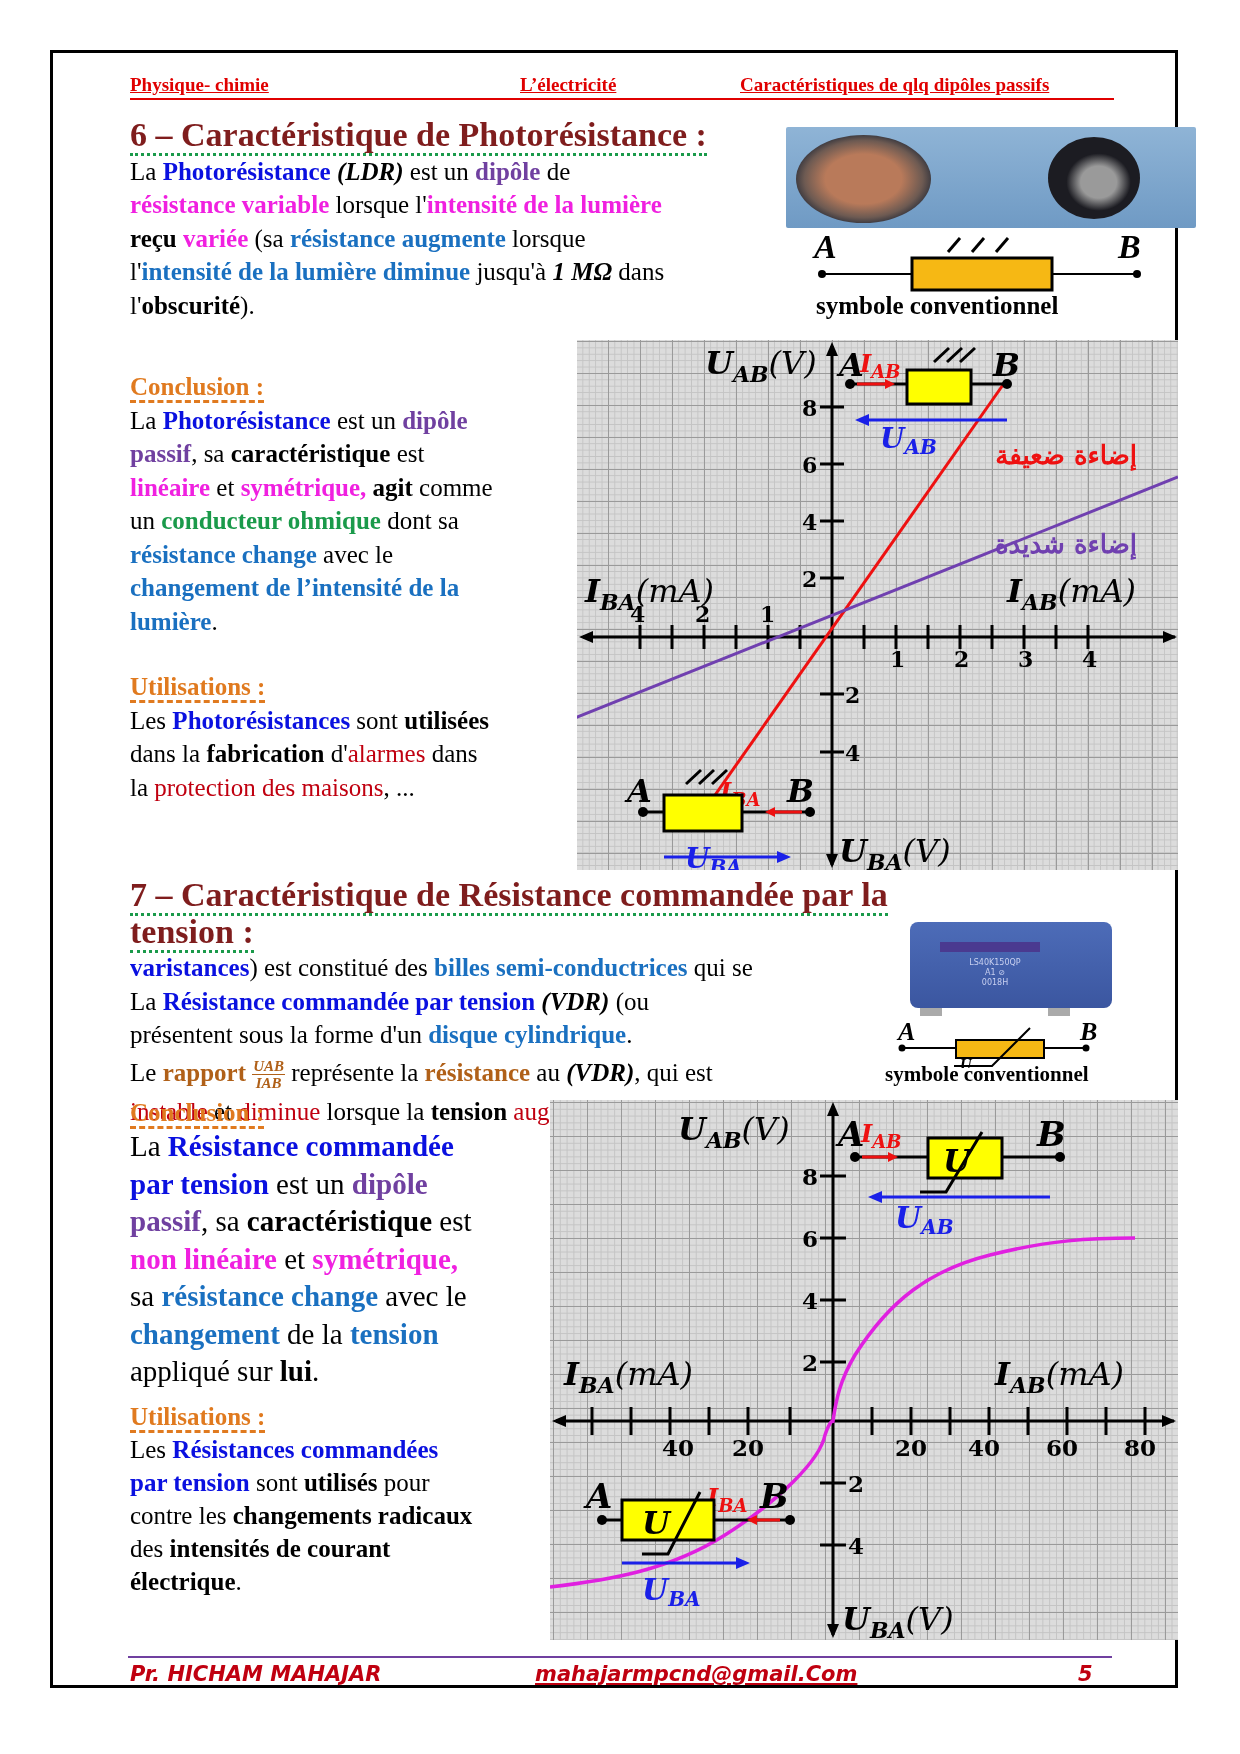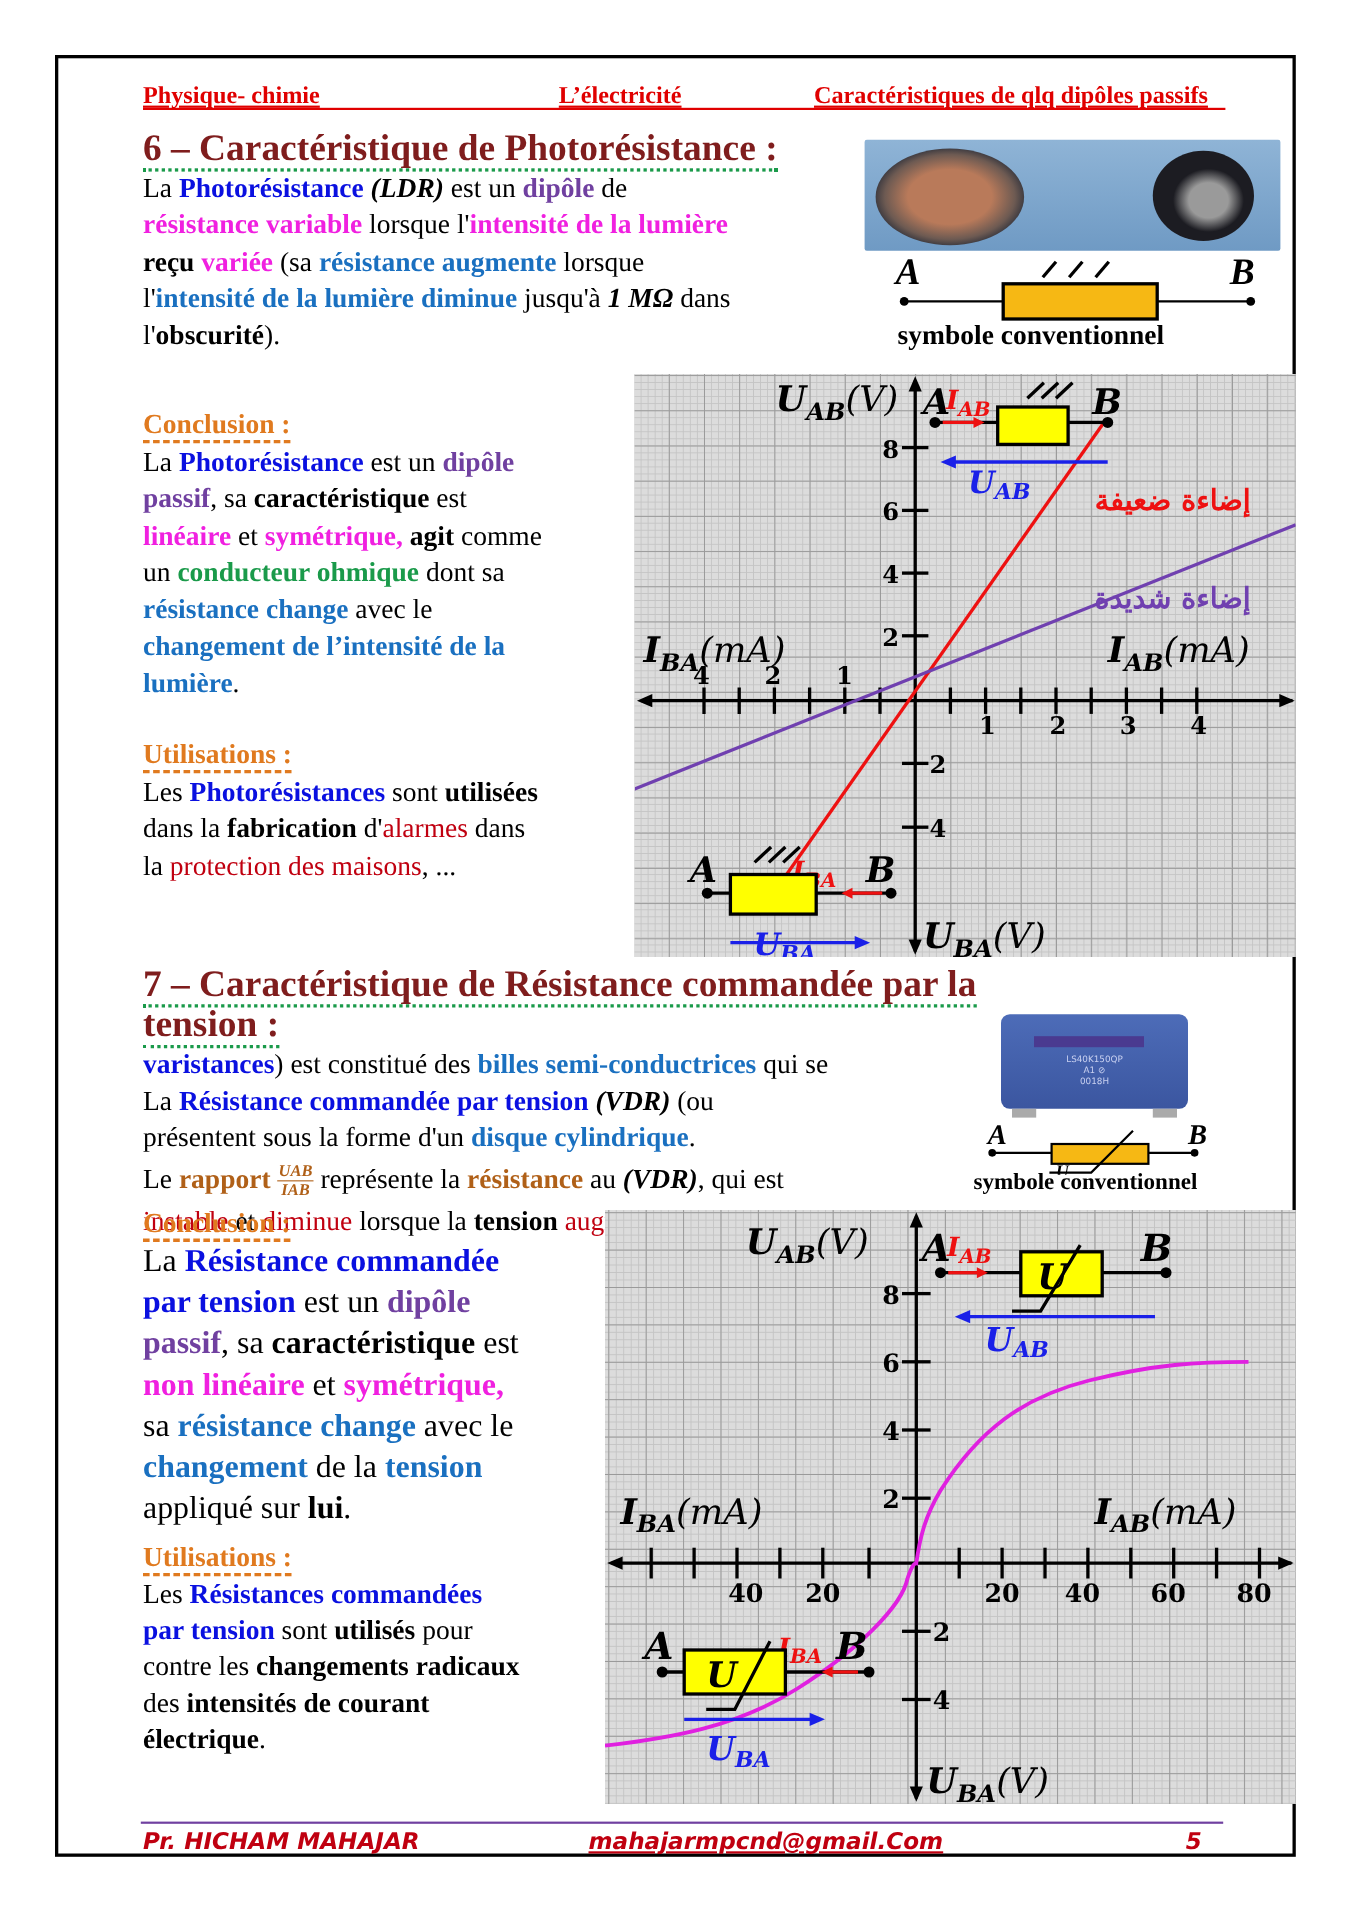--- a/index.html
+++ b/index.html
@@ -1,32 +1,32 @@
 <!DOCTYPE html>
 <html><head>
 <meta charset="utf-8">
 <style>
   html,body{margin:0;padding:0;background:#fff;}
   body{width:1240px;height:1754px;position:relative;overflow:hidden;font-family:"Liberation Serif","DejaVu Serif",serif;color:#000;}
   .frame{position:absolute;left:50px;top:50px;width:1128px;height:1638px;border:3px solid #000;box-sizing:border-box;}
-  .hdr{position:absolute;top:74px;font-weight:bold;font-size:22px;color:#e00000;text-decoration:underline;}
+  .hdr{position:absolute;top:74px;font-weight:bold;font-size:19px;color:#e00000;text-decoration:underline;}
   .hdr-line{position:absolute;left:130px;top:98px;width:984px;height:2px;background:#e00000;}
   .txt{position:absolute;font-size:25px;line-height:33.5px;}
   .h-green{color:#7f1d1d;font-weight:bold;border-bottom:3px dotted #1a9a4a;font-size:34px;}
   .h-orange{color:#e07a1f;font-weight:bold;border-bottom:3px dashed #e07a1f;}
   .b{font-weight:bold;}
   .blue{color:#0a10e0;font-weight:bold;}
   .purple{color:#7040a0;font-weight:bold;}
   .magenta{color:#f020e0;font-weight:bold;}
   .sky{color:#1a70c0;font-weight:bold;}
   .green{color:#1a9a4a;font-weight:bold;}
   .red{color:#c00010;font-weight:normal;}
   .brown{color:#b06018;font-weight:bold;}
   .ital{font-style:italic;font-weight:bold;}
-  .photo{position:absolute;border-radius:2px;}
+  .photo{position:absolute;border-radius:2px;padding-left:32px;}
   .graph{position:absolute;overflow:hidden;background-color:#dcdcdc;
     background-image:
       linear-gradient(#9a9a9a 1px,transparent 1px),
       linear-gradient(90deg,#9a9a9a 1px,transparent 1px),
       linear-gradient(#c4c4c4 1px,transparent 1px),
       linear-gradient(90deg,#c4c4c4 1px,transparent 1px);
   }
   .g1{left:577px;top:340px;width:601px;height:530px;background-size:32px 32px,32px 32px,6.4px 6.4px,6.4px 6.4px;background-position:-1px 1px;}
   .g2{left:550px;top:1100px;width:628px;height:540px;background-size:34px 34px,34px 34px,6.8px 6.8px,6.8px 6.8px;background-position:3px 2px;}
   .graph svg{position:absolute;left:0;top:0;}
@@ -35,21 +35,21 @@
   .frac{display:inline-block;vertical-align:middle;text-align:center;font-size:15px;line-height:16px;color:#b06018;font-weight:bold;font-style:italic;}
   .frac span{display:block;}
   .frac .num{border-bottom:1.5px solid #b06018;padding:0 1px;}
 </style>
 </head>
 <body>
 
 <div class="frame"></div>
 
 <div class="hdr" style="left:130px;">Physique- chimie</div>
-<div class="hdr" style="left:508px;">L’électricité</div>
+<div class="hdr" style="left:520px;">L’électricité</div>
 <div class="hdr" style="left:740px;">Caractéristiques de qlq dipôles passifs</div>
 <div class="hdr-line"></div>
 
 <div class="txt" style="left:130px;top:118px;width:640px;">
   <div><span class="h-green">6 – Caractéristique de Photorésistance :</span></div>
   <div><span>La </span><span class="blue">Photorésistance</span><span> </span><span class="ital">(LDR)</span><span> est un </span><span class="purple">dipôle</span><span> de</span></div>
   <div><span class="magenta">résistance variable</span><span> lorsque l'</span><span class="magenta">intensité de la lumière</span></div>
   <div><span class="b">reçu</span><span> </span><span class="magenta">variée</span><span> (sa </span><span class="sky">résistance augmente</span><span> lorsque</span></div>
   <div><span>l'</span><span class="sky">intensité de la lumière diminue</span><span> jusqu'à </span><span class="ital">1 MΩ</span><span> dans</span></div>
   <div><span>l'</span><span class="b">obscurité</span><span>).</span></div>

